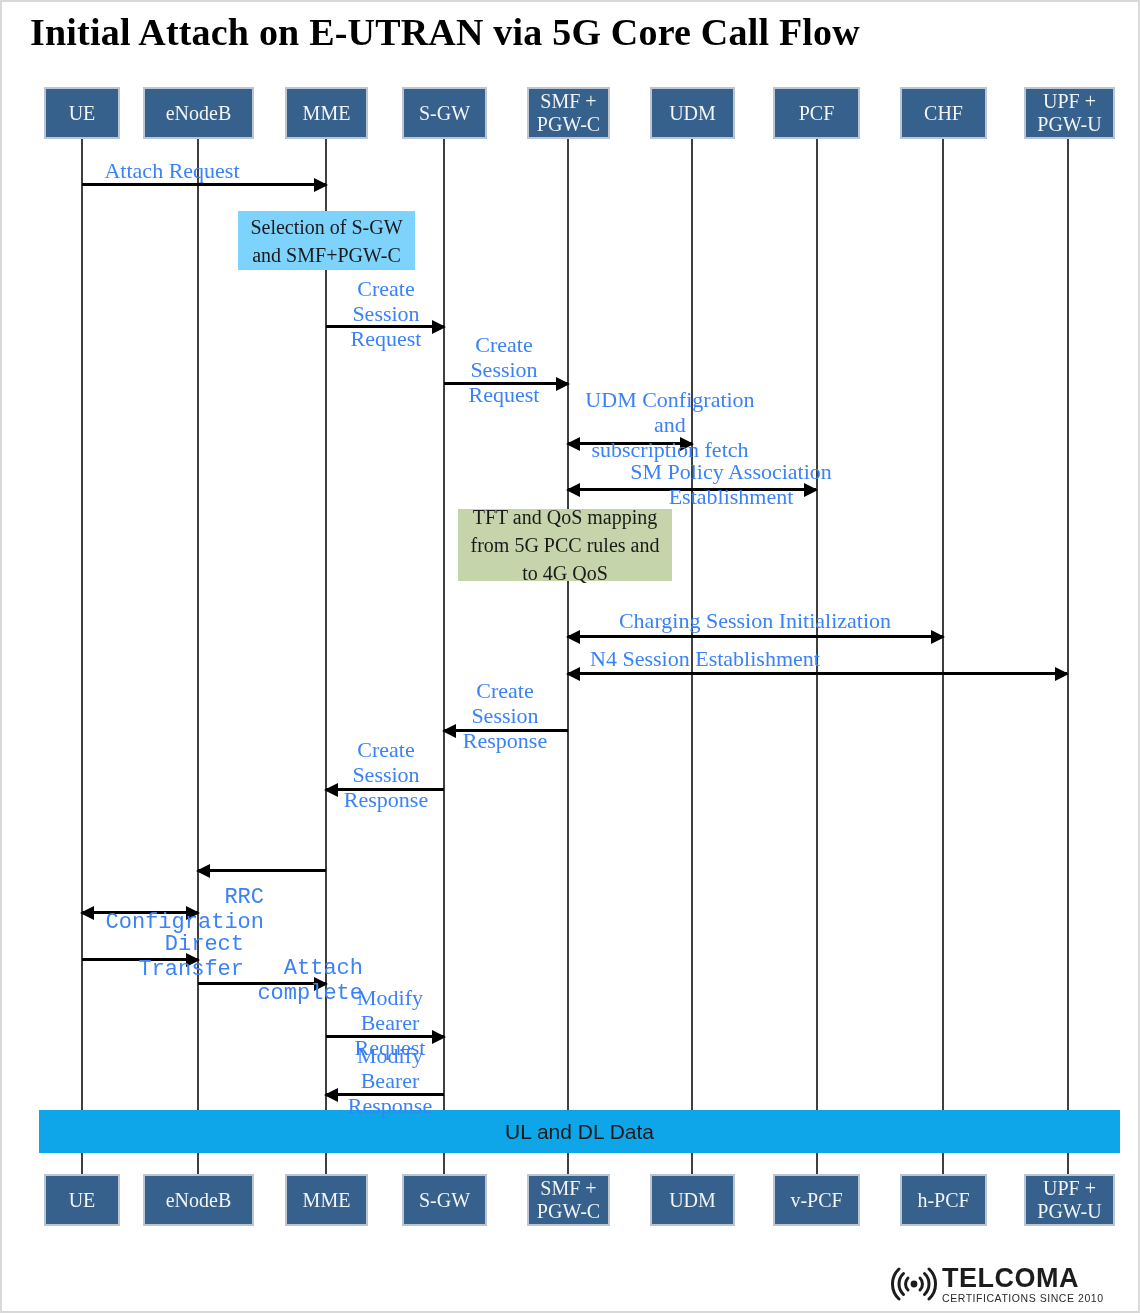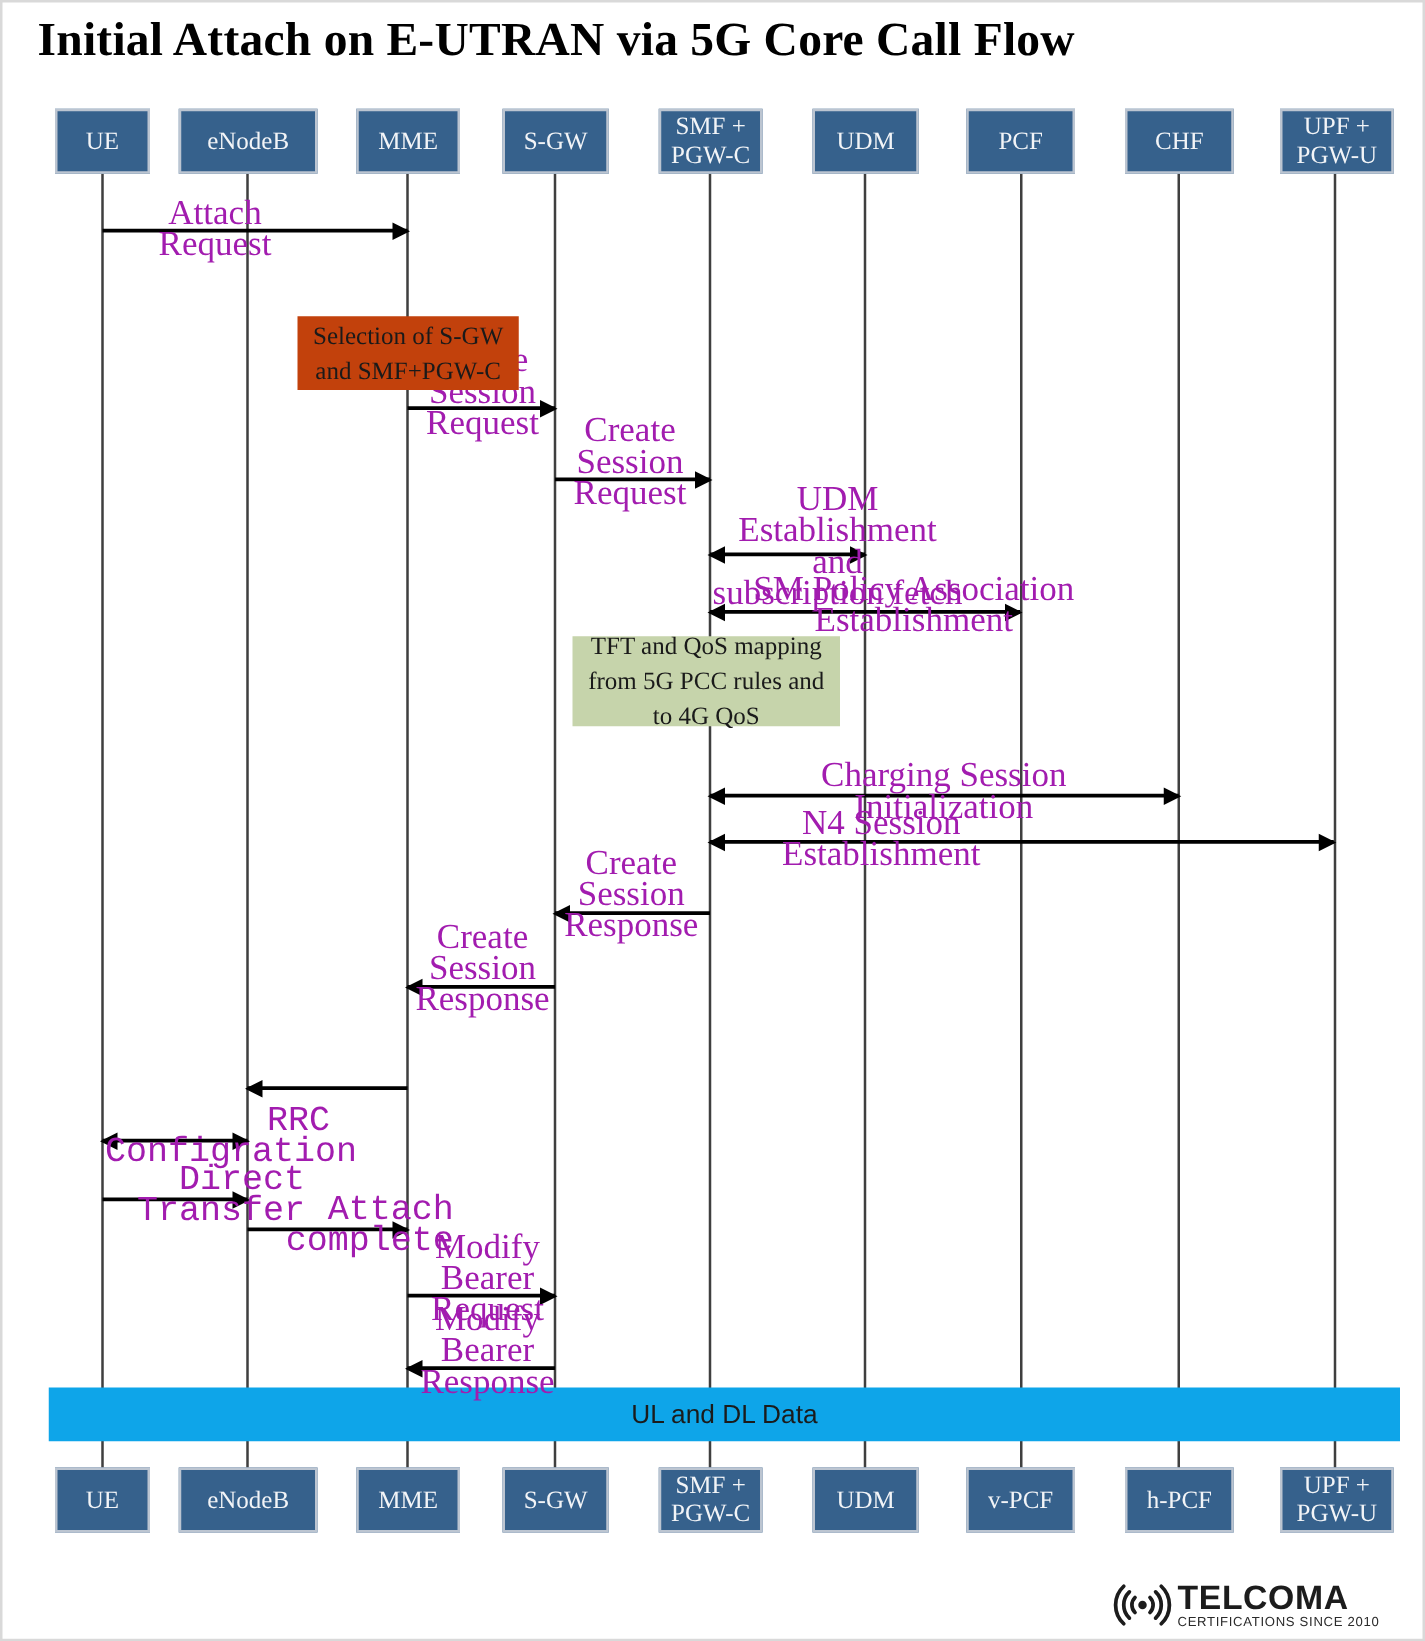--- a/index.html
+++ b/index.html
@@ -35,32 +35,32 @@
   .arrow.head-right::after{
     content:"";position:absolute;right:-2px;top:-5.5px;width:0;height:0;
     border-left:14px solid #000;border-top:7px solid transparent;border-bottom:7px solid transparent;
   }
   .arrow.head-left::before{
     content:"";position:absolute;left:-2px;top:-5.5px;width:0;height:0;
     border-right:14px solid #000;border-top:7px solid transparent;border-bottom:7px solid transparent;
   }
   .mlabel{
     position:absolute;
-    font-size:28px;line-height:25px;color:#a21caf;
+    font-size:22px;line-height:25px;color:#3b82f6;
     text-align:center;white-space:pre-line;
   }
   .ta-l{text-align:right;font-family:Liberation Mono, monospace;}
   .note{
     position:absolute;
     display:flex;align-items:center;justify-content:center;
     font-size:20px;line-height:28px;color:#1a1a1a;
     text-align:center;white-space:pre-line;
     box-sizing:border-box;
   }
-  .note.yellow{background:#c2410c;margin-top:42px;}
+  .note.yellow{background:#7dd3fc;}
   .note.green{background:#c6d4ab;}
   .band{
     position:absolute;left:37px;top:1108px;width:1081px;height:43px;
     background:#0ea5e9;
     display:flex;align-items:center;justify-content:center;
     font-family:"Liberation Sans", sans-serif;
     font-size:21px;color:#1b1b1b;
   }
   .logo{
     position:absolute;left:886px;top:1260px;
@@ -136,21 +136,21 @@
   <div class="arrow head-right" style="left:80px;top:956px;width:116px"></div>
   <div class="arrow head-right" style="left:196px;top:980px;width:128px"></div>
   <div class="arrow head-right" style="left:324px;top:1033px;width:118px"></div>
   <div class="arrow head-left" style="left:324px;top:1091px;width:118px"></div>
 
   <div class="mlabel" style="left:86px;top:156px;width:168px">Attach Request</div>
   <div class="mlabel" style="left:319px;top:274px;width:130px">Create Session
 Request</div>
   <div class="mlabel" style="left:437px;top:330px;width:130px">Create Session
 Request</div>
-  <div class="mlabel" style="left:568px;top:385px;width:200px">UDM Establishment and
+  <div class="mlabel" style="left:568px;top:385px;width:200px">UDM Configration and
 subscription fetch</div>
   <div class="mlabel" style="left:570px;top:457px;width:318px">SM Policy Association Establishment</div>
   <div class="mlabel" style="left:598px;top:606px;width:310px">Charging Session  Initialization</div>
   <div class="mlabel" style="left:588px;top:644px;width:230px">N4 Session Establishment</div>
   <div class="mlabel" style="left:438px;top:676px;width:130px">Create Session
 Response</div>
   <div class="mlabel" style="left:319px;top:735px;width:130px">Create Session
 Response</div>
   <div class="mlabel ta-l" style="left:82px;top:883px;width:180px">RRC Configration</div>
   <div class="mlabel ta-l" style="left:82px;top:930px;width:160px">Direct Transfer</div>

